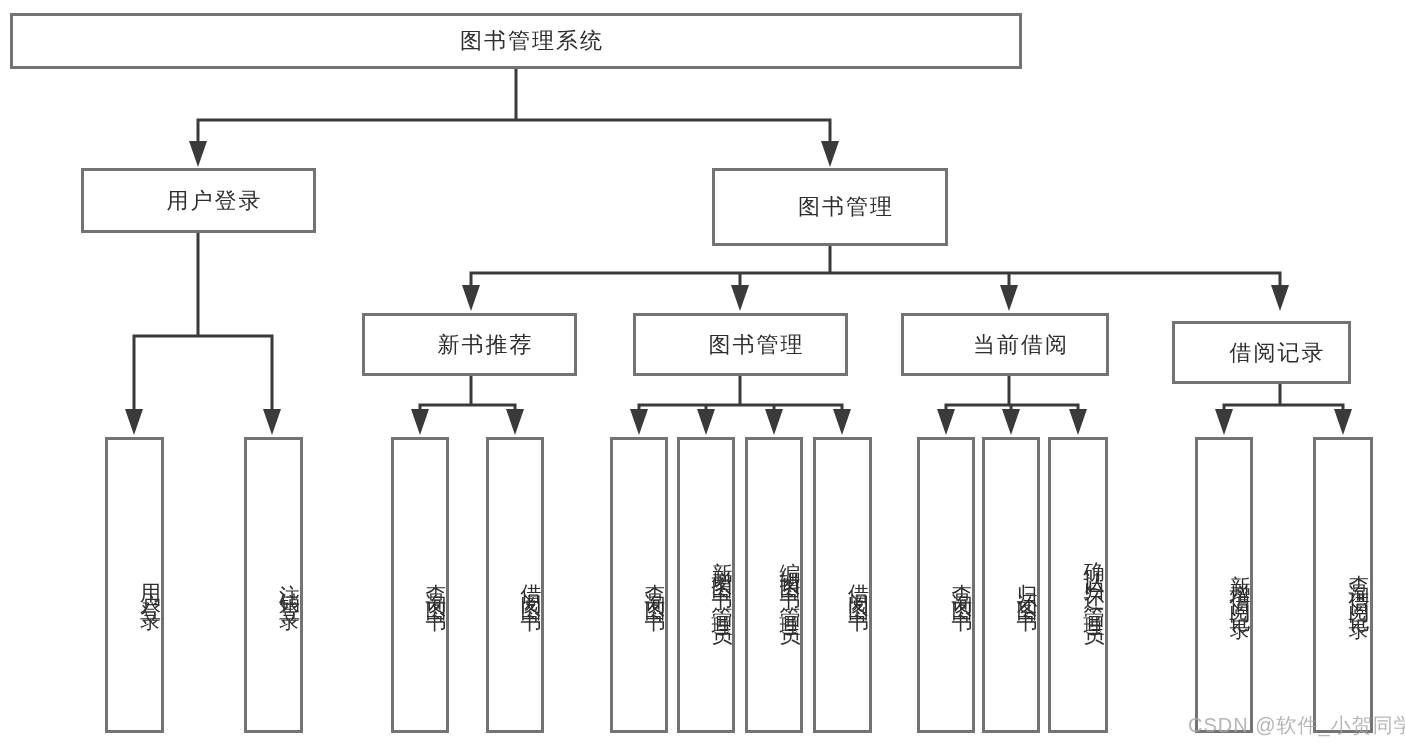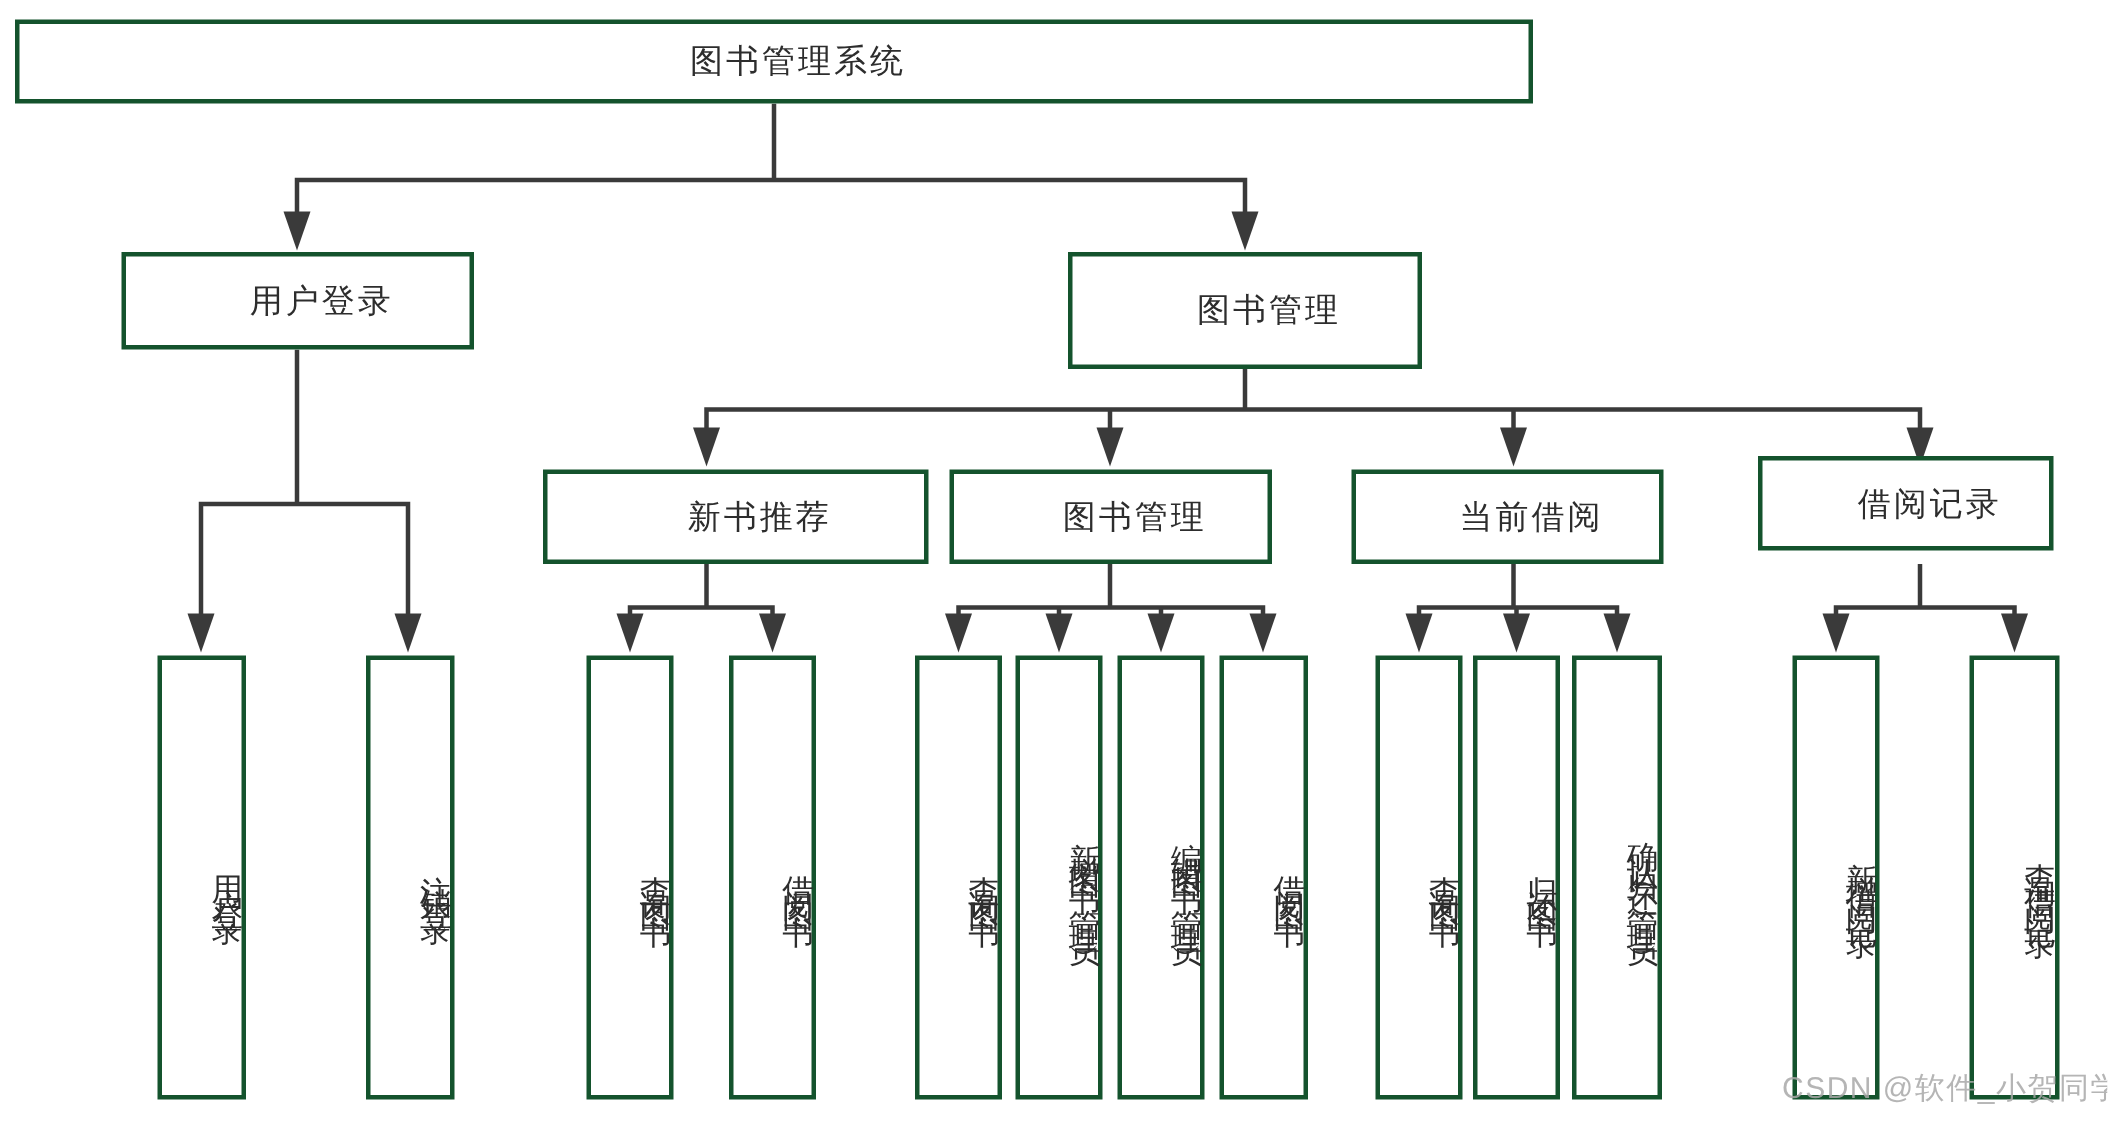--- a/index.html
+++ b/index.html
@@ -15,21 +15,21 @@
     position: absolute;
     left: 0; top: 0;
     width: 1405px; height: 747px;
     pointer-events: none;
   }
   .connectors path { stroke: #3a3a3a; stroke-width: 3; fill: none; }
   .connectors polygon { fill: #3a3a3a; stroke: none; }
   .node {
     position: absolute;
     box-sizing: border-box;
-    border: 3px solid #14532d;
+    border: 3px solid #737373;
     background: #ffffff;
     display: flex;
     align-items: center;
     justify-content: center;
     color: #2d2d2d;
     font-size: 22px;
     letter-spacing: 2px;
     white-space: nowrap;
     z-index: 2;
     padding-left: 32px;
@@ -90,24 +90,24 @@
     <polygon points="1069,409 1087,409 1078,435"></polygon>
     <polygon points="1215,409 1233,409 1224,435"></polygon>
     <polygon points="1334,409 1352,409 1343,435"></polygon>
   </svg>
 
   <div class="node" style="left:10px; top:13px; width:1012px; height:56px;">图书管理系统</div>
 
   <div class="node" style="left:81px; top:168px; width:235px; height:65px;">用户登录</div>
   <div class="node" style="left:712px; top:168px; width:236px; height:78px;">图书管理</div>
 
-  <div class="node" style="left:362px; top:313px; width:257px; height:63px;">新书推荐</div>
+  <div class="node" style="left:362px; top:313px; width:215px; height:63px;">新书推荐</div>
   <div class="node" style="left:633px; top:313px; width:215px; height:63px;">图书管理</div>
   <div class="node" style="left:901px; top:313px; width:208px; height:63px;">当前借阅</div>
-  <div class="node" style="left:1172px; top:304px; width:197px; height:63px;">借阅记录</div>
+  <div class="node" style="left:1172px; top:321px; width:179px; height:63px;">借阅记录</div>
 
   <div class="node vnode" style="left:105px; top:437px; width:59px; height:296px;">
     <span>用户登录</span>
     </div>
   <div class="node vnode" style="left:244px; top:437px; width:59px; height:296px;">
     <span>注销登录</span>
     </div>
 
   <div class="node vnode" style="left:391px; top:437px; width:58px; height:296px;">
     <span>查询图书</span>

